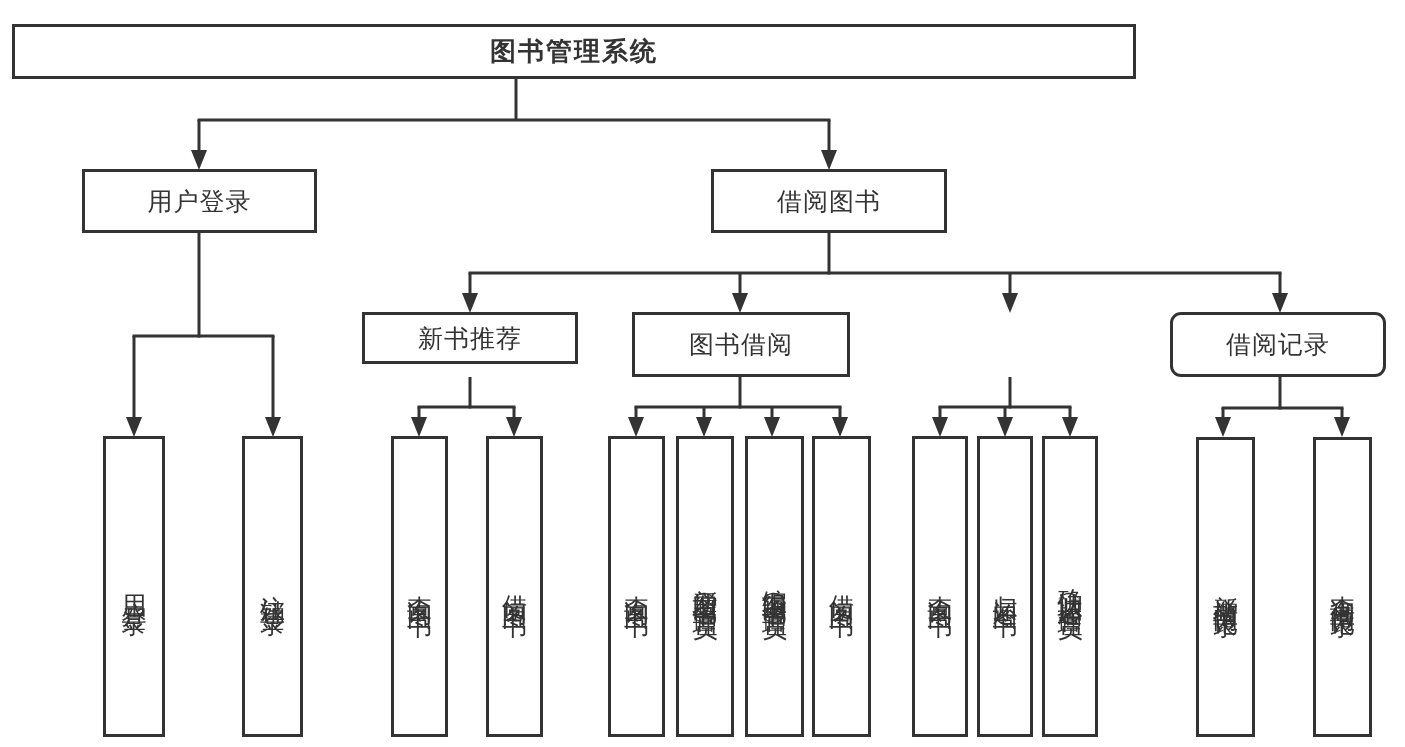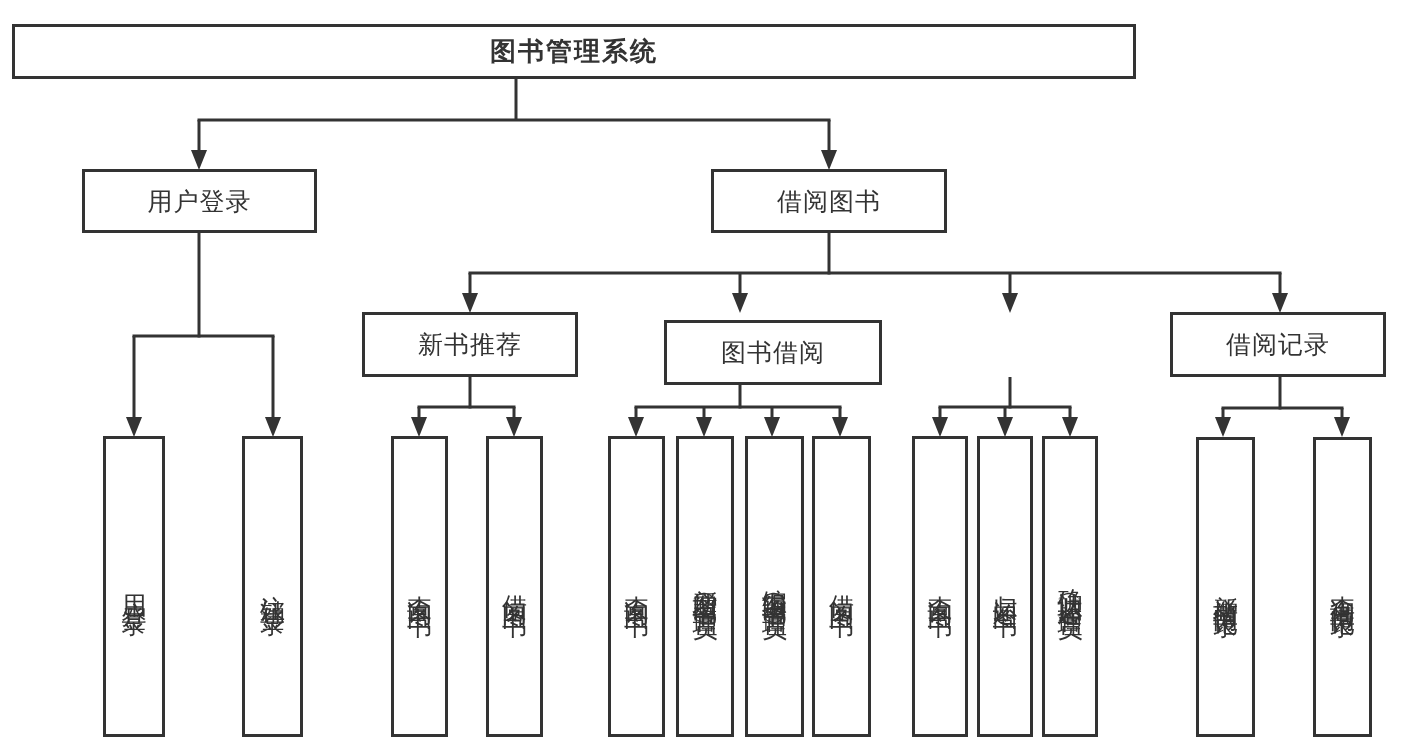--- a/index.html
+++ b/index.html
@@ -128,23 +128,23 @@
       <path d="M1215,417 L1231,417 L1223,437 Z" stroke="none"></path>
       <path d="M1334,417 L1350,417 L1342,437 Z" stroke="none"></path>
     </g>
   </svg>
 
   <div class="node root-node" style="left:12px; top:24px; width:1124px; height:55px;font-weight:bold;">图书管理系统</div>
 
   <div class="node h-node" style="left:82px; top:169px; width:235px; height:64px;">用户登录</div>
   <div class="node h-node" style="left:711px; top:169px; width:236px; height:64px;">借阅图书</div>
 
-  <div class="node h-node" style="left:362px; top:312px; width:216px; height:65px;">新书推荐</div>
-  <div class="node h-node" style="left:664px; top:312px; width:218px; height:65px;margin-top:8px;">图书借阅</div>
-  <div class="node h-node" style="left:1170px; top:312px; width:216px; height:65px;">借阅记录</div>
+  <div class="node h-node" style="left:362px; top:312px; width:216px; height:52px;">新书推荐</div>
+  <div class="node h-node" style="left:632px; top:312px; width:218px; height:65px;">图书借阅</div>
+  <div class="node h-node" style="left:1170px; top:312px; width:216px; height:65px;border-radius:11px;">借阅记录</div>
 
   <div class="node v-node" style="left:103px; top:436px; width:62px; height:301px;">用户登录</div>
   <div class="node v-node" style="left:242px; top:436px; width:61px; height:301px;">注销登录</div>
 
   <div class="node v-node" style="left:391px; top:436px; width:57px; height:301px;">查询图书</div>
   <div class="node v-node" style="left:486px; top:436px; width:57px; height:301px;">借阅图书</div>
 
   <div class="node v-node" style="left:608px; top:436px; width:57px; height:301px;">查询图书</div>
   <div class="node v-node long" style="left:676px; top:436px; width:58px; height:301px;">新增图书（管理员）</div>
   <div class="node v-node long" style="left:745px; top:436px; width:59px; height:301px;">编辑图书（管理员）</div>

